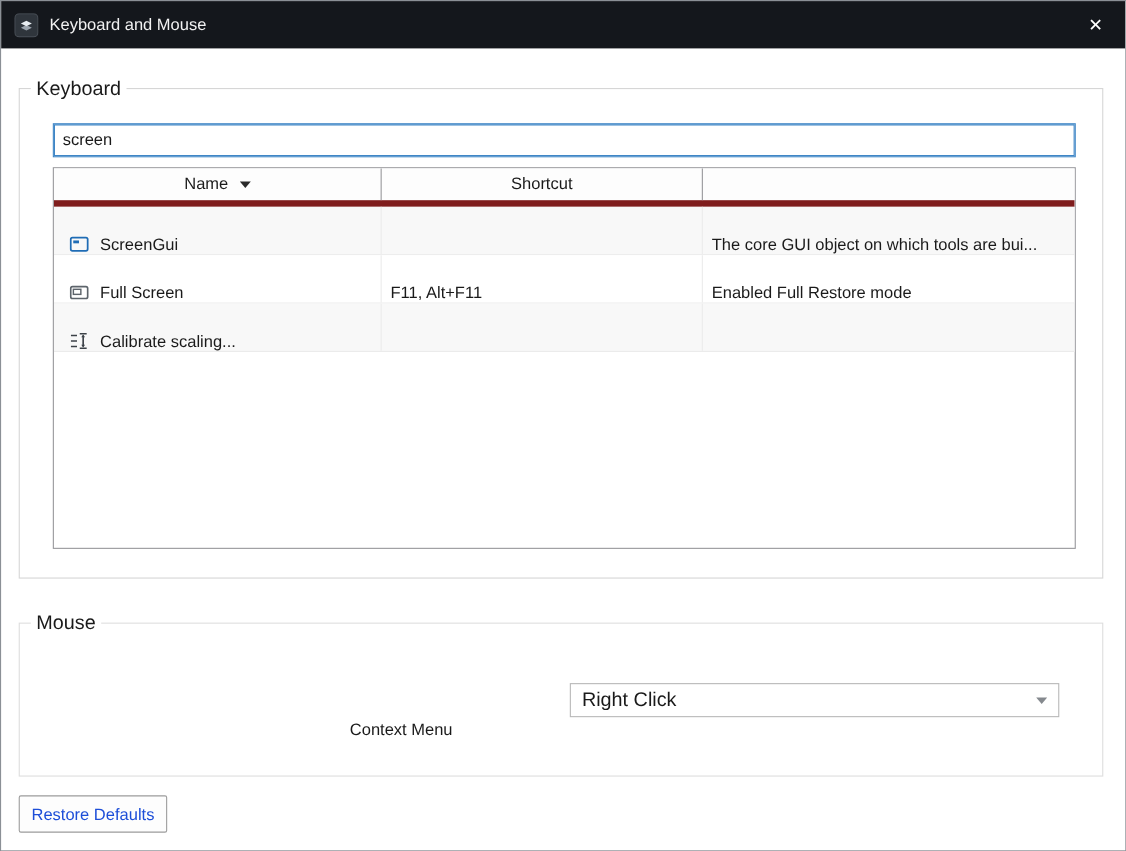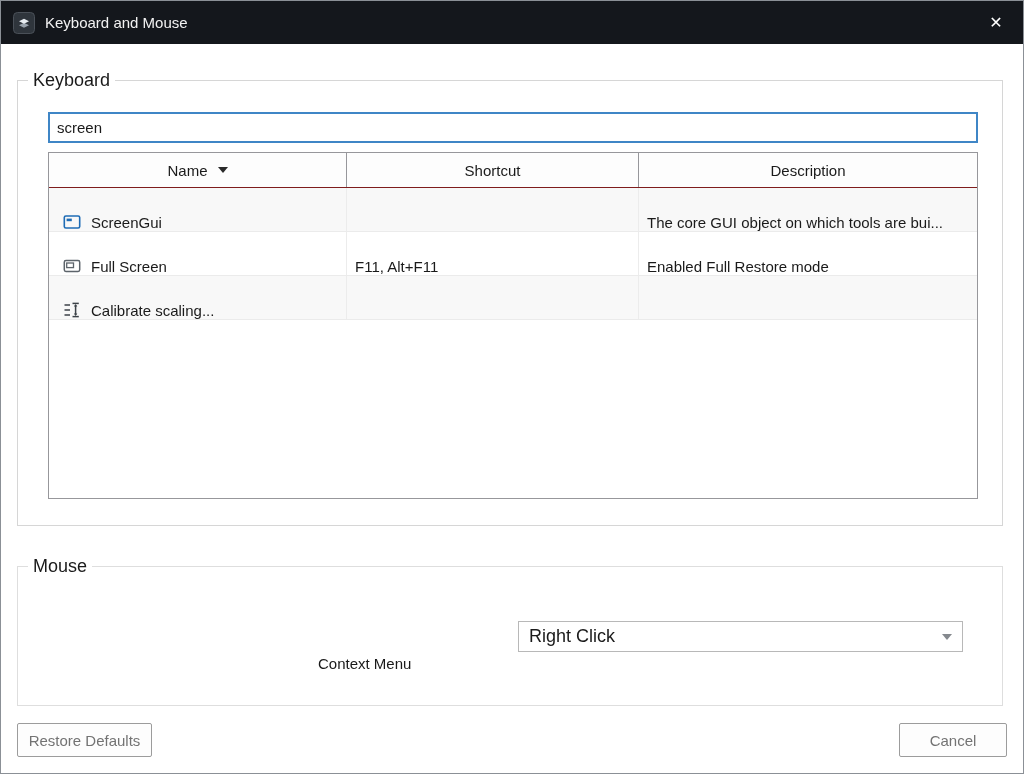--- a/index.html
+++ b/index.html
@@ -16,42 +16,42 @@
   .groupbox { position:absolute; border:1px solid #d6d6d6; background:#fff; }
   .groupbox .gb-label { position:absolute; top:-11px; left:10px; background:#fff; padding:0 5px; font-size:18px; color:#1a1a1a; }
   .gb-keyboard { left:16px; top:79px; width:986px; height:446px; }
   .gb-mouse { left:16px; top:565px; width:986px; height:140px; border-color:#dedede; }
 
   
   .search-input { position:absolute; left:30px; top:31px; width:930px; height:31px; border:1px solid #3f86c6; box-shadow: inset 0 0 0 1px #3f86c6; padding:0 8px; font-size:15px; font-family:"Liberation Sans",sans-serif; color:#1a1a1a; outline:none; background:#fff; }
 
   
   .table { position:absolute; left:30px; top:71px; width:930px; height:347px; border:1px solid #97979b; background:#fff; overflow:hidden; }
-  .thead { display:flex; height:35px; border-bottom:1px solid #7f1d1d; background:#fdfdfd; }
+  .thead { display:flex; height:35px; border-bottom:6px solid #7f1d1d; background:#fdfdfd; }
   .hcell { display:flex; align-items:center; justify-content:center; font-size:15px; color:#1a1a1a; }
   .hcell.c-name { flex:0 0 298px; border-right:1px solid #97979b; }
   .hcell.c-shortcut { flex:0 0 292px; border-right:1px solid #97979b; }
   .hcell.c-desc { flex:1 1 auto; }
   .sort-tri { width:0; height:0; border-left:5px solid transparent; border-right:5px solid transparent; border-top:6px solid #2a2a2a; margin-left:10px; }
 
   .trow { display:flex; height:44px; align-items:stretch; border-bottom:1px solid #ebebeb; background:#fff; }
   .trow:nth-child(odd) { background:#f8f8f8; }
   .tcell { display:flex; align-items:flex-end; font-size:15px; color:#1a1a1a; overflow:hidden; white-space:nowrap; }
   .tcell.c-name { flex:0 0 298px; padding-left:14px; gap:10px; border-right:1px solid #ececec; }
   .tcell.c-shortcut { flex:0 0 292px; padding-left:8px; border-right:1px solid #ececec; }
   .tcell.c-desc { flex:1 1 auto; padding-left:8px; }
   .row-icon { width:18px; height:18px; flex:0 0 auto; }
 
   
   .cm-label { position:absolute; left:300px; top:52px; width:166px; font-size:15px; color:#1a1a1a;margin-top:36px; }
   .dropdown { position:absolute; left:500px; top:54px; width:445px; height:31px; border:1px solid #b8b8b8; background:#fff; display:flex; align-items:center; padding:0 10px; font-size:18px; color:#1a1a1a; cursor:pointer; }
   .chev { margin-left:auto; width:0; height:0; border-left:5px solid transparent; border-right:5px solid transparent; border-top:6px solid #85898e; }
 
   
-  .btn { position:absolute; height:34px; border:1px solid #9c9c9c; border-radius:2px; background:#fdfdfd; font-size:15px; font-family:"Liberation Sans",sans-serif; color:#737373; display:flex; align-items:center; justify-content:center; cursor:pointer; }
+  .btn { position:absolute; height:34px; border:1px solid #9c9c9c; border-radius:2px; background:#fdfdfd; font-size:15px; font-family:"Liberation Sans",sans-serif; color:#1d4ed8; display:flex; align-items:center; justify-content:center; cursor:pointer; }
   .btn-restore { left:16px; top:722px; width:135px; }
   .btn-ok { left:780px; top:722px; width:108px; }
   .btn-cancel { left:898px; top:722px; width:108px; }
 </style>
 </head>
 <body>
 
 <div class="window">
 
   <div class="titlebar">
@@ -74,23 +74,20 @@
     <input class="search-input" autofocus="" value="screen" style="">
 
     <div class="table">
       <div class="thead">
         <div class="hcell c-name">
           <span>Name</span>
           <span class="sort-tri"></span>
         </div>
         <div class="hcell c-shortcut">
           <span>Shortcut</span>
-        </div>
-        <div class="hcell c-desc">
-          <span>Description</span>
         </div>
       </div>
 
       <div class="tbody">
 
         <div class="trow">
           <div class="tcell c-name">
             <span class="row-icon">
               <svg viewBox="0 0 18 18" width="18" height="18">
                 <rect x="1.3" y="3" width="15.4" height="12" rx="1.6" fill="none" stroke="#1f6cb5" stroke-width="1.6"></rect>
@@ -145,15 +142,14 @@
 
     <span class="cm-label">Context Menu</span>
 
     <div class="dropdown">
       <span>Right Click</span>
       <span class="chev"></span>
     </div>
   </div>
 
   <button class="btn btn-restore">Restore Defaults</button>
-  <button class="btn btn-cancel">Cancel</button>
 
 </div>
 
 </body></html>

